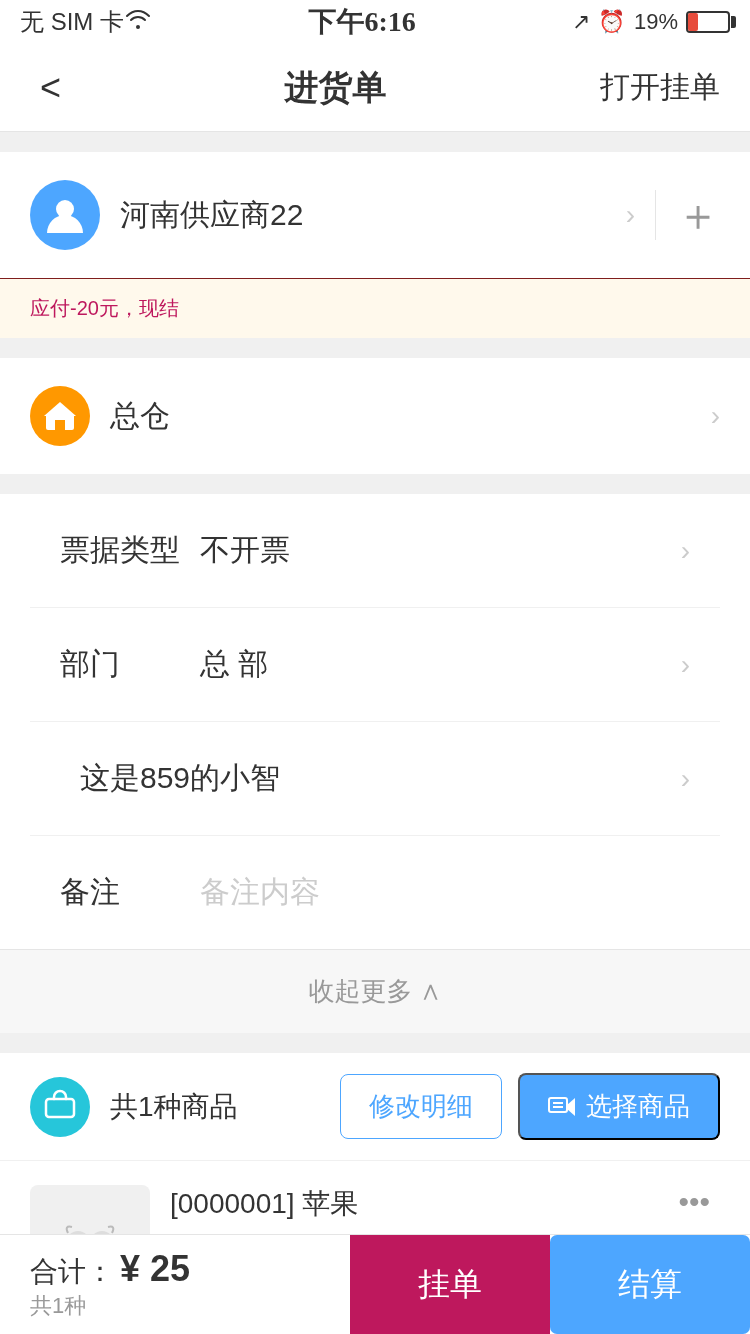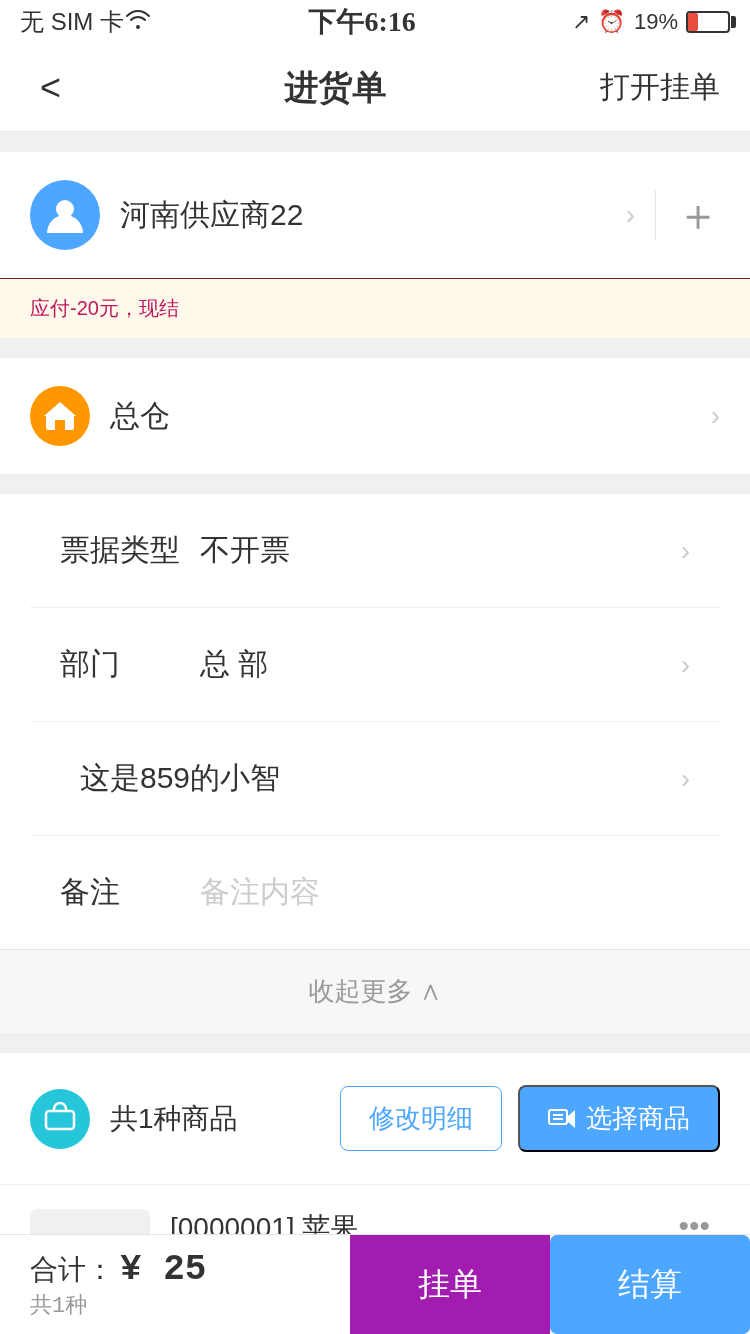--- a/index.html
+++ b/index.html
@@ -197,21 +197,21 @@
       font-size: 26px;
       color: #999;
       border-top: 1px solid #e5e5e5;
       cursor: pointer;
     }
 
     
     .products-header {
       display: flex;
       align-items: center;
-      padding: 32px 30px;
+      padding: 20px 30px;
       background: #fff;
     }
     .products-icon-wrap {
       width: 60px;
       height: 60px;
       border-radius: 50%;
       background: #26c6da;
       display: flex;
       align-items: center;
       justify-content: center;
@@ -288,21 +288,20 @@
     
     .footer {
       position: fixed;
       bottom: 0;
       width: 750px;
       height: 100px;
       display: flex;
       align-items: stretch;
       background: #fff;
       border-top: 1px solid #e5e5e5;
-      font-family: Liberation Mono, monospace;
     }
     .footer-total {
       flex: 1;
       display: flex;
       flex-direction: column;
       justify-content: center;
       padding: 0 30px;
     }
     .footer-total-label {
       font-size: 28px;
@@ -312,21 +311,21 @@
       font-size: 36px;
       font-weight: 600;
       color: #333;
     }
     .footer-total-sub {
       font-size: 22px;
       color: #999;
     }
     .footer-btn-pending {
       width: 200px;
-      background: #a21caf;
+      background: #be185d;
       color: #fff;
       font-size: 32px;
       display: flex;
       align-items: center;
       justify-content: center;
       cursor: pointer;
       text-align: right;
     }
     .footer-btn-checkout {
       width: 200px;

